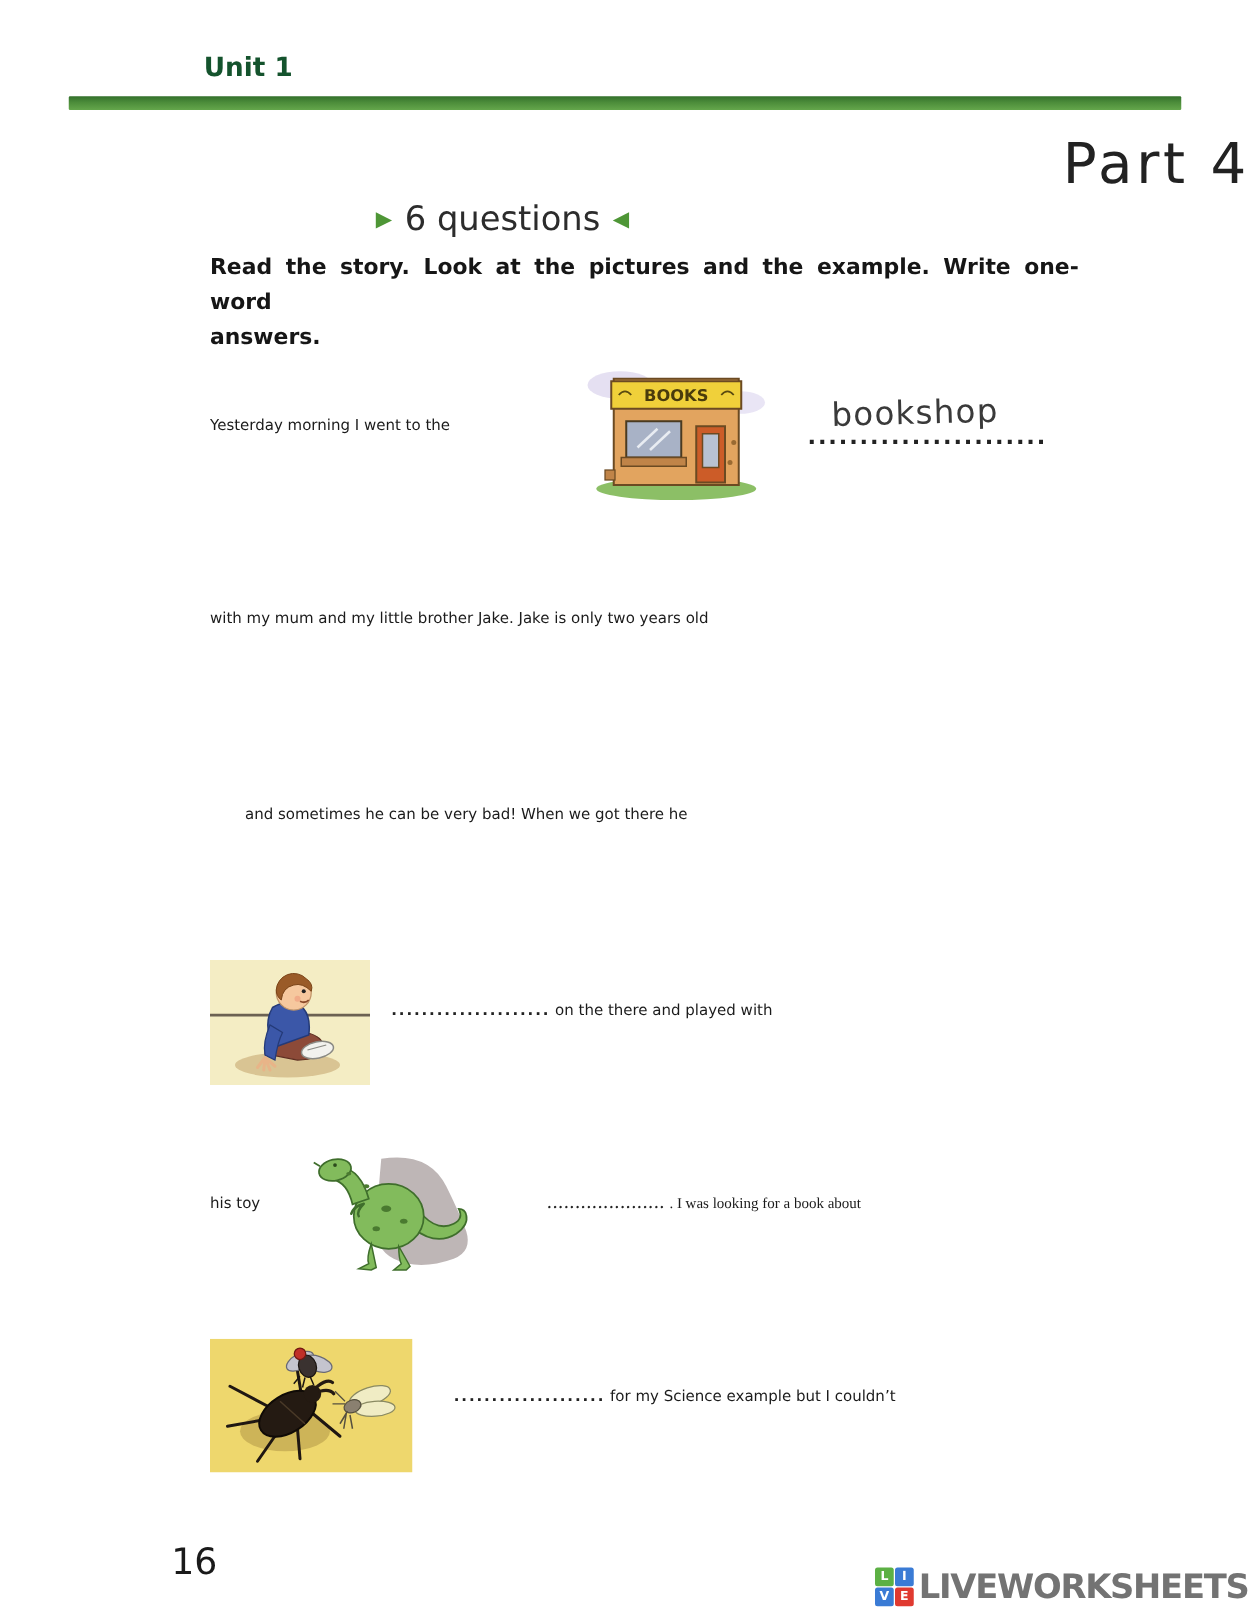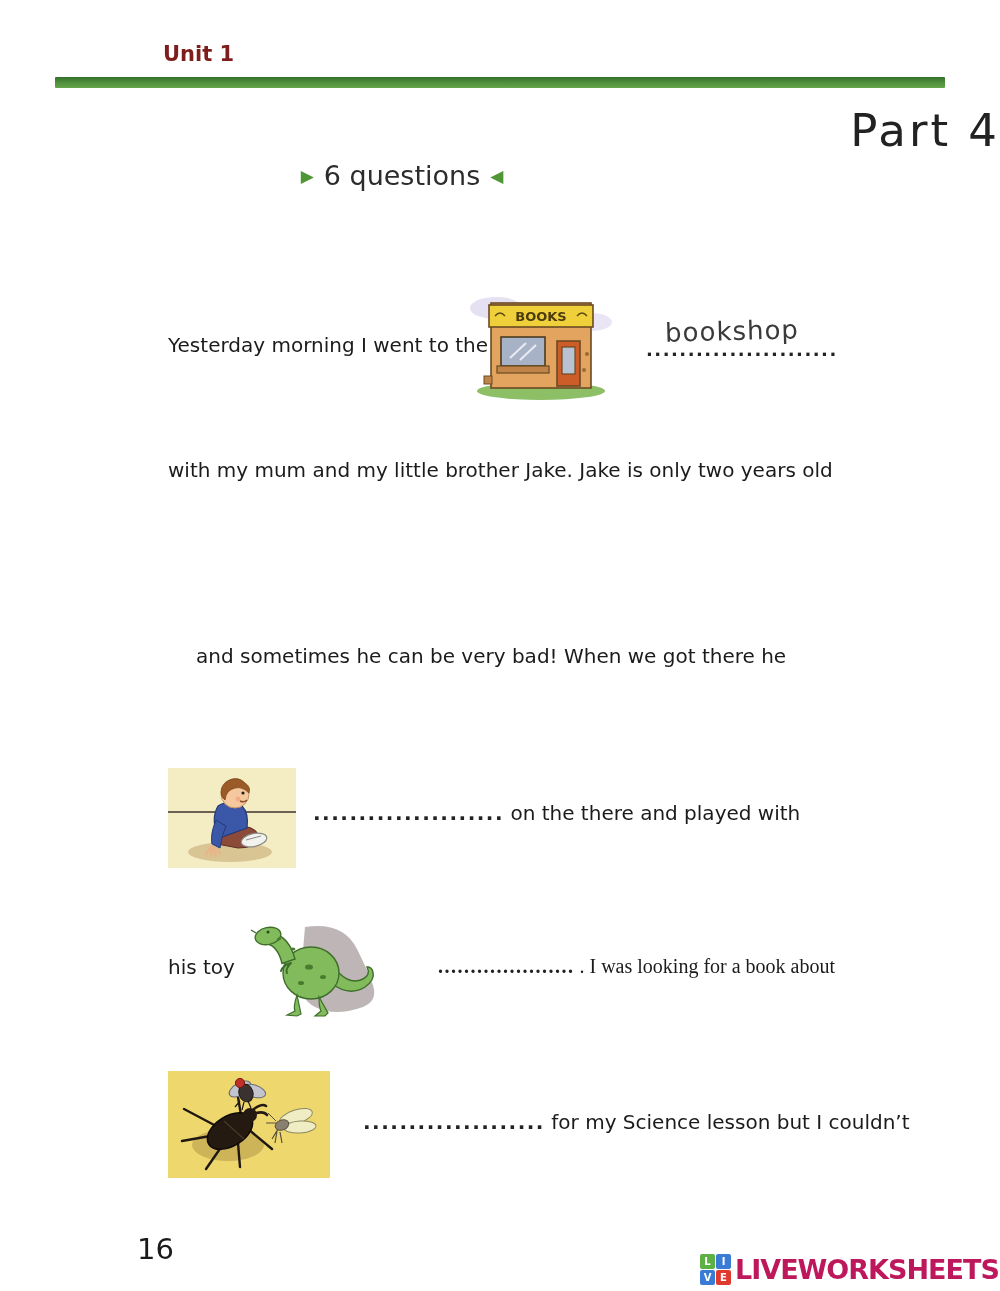--- a/index.html
+++ b/index.html
@@ -1,59 +1,63 @@
 <!DOCTYPE html>
 <html><head>
 <meta charset="utf-8">
 <style>
   html,body{margin:0;padding:0;background:#ffffff;}
   .page{
     position:relative;width:1000px;height:1291px;background:#ffffff;
     font-family:"DejaVu Sans",sans-serif;color:#1c1c1c;overflow:hidden;
   }
   .abs{position:absolute;}
-  .unit-label{left:163px;top:42px;font-size:21px;font-weight:bold;color:#7f1d1d;}
+  .unit-label{left:163px;top:42px;font-size:21px;font-weight:bold;color:#14532d;}
   .green-bar{left:55px;top:77px;width:890px;height:11px;
     background:linear-gradient(to bottom,#33702b 0%,#4c8c3a 45%,#64a64b 100%);border-radius:1px;}
   .part-title{left:0;top:104px;width:1000px;text-align:right;font-size:45px;
     font-weight:500;letter-spacing:3px;color:#222;}
   .subtitle{left:0;top:160px;width:804px;text-align:center;font-size:27px;color:#2c2c2c;}
   .subtitle .arrow{color:#4e9636;font-size:17px;vertical-align:3px;padding:0 10px;}
   .instructions{left:168px;top:200px;width:695px;font-size:17.5px;font-weight:bold;
     color:#161616;line-height:1.6;}
   .instructions .just{text-align:justify;text-align-last:justify;word-spacing:2px;}
-  .story{font-size:20px;color:#1b1b1b;white-space:nowrap;}
+  .story{font-size:12px;color:#1b1b1b;white-space:nowrap;}
   .dots{letter-spacing:1.5px;font-weight:bold;color:#222;}
   .answer-block{left:646px;top:316px;width:172px;text-align:center;}
   .answer-word{display:block;font-size:26px;color:#3a3a3a;transform:rotate(-1.5deg);
     margin-bottom:-7px;letter-spacing:1px;}
   .pagenum{left:137px;top:1232px;font-size:29px;font-weight:400;color:#1a1a1a;}
   .logo{left:700px;top:1254px;display:flex;align-items:center;}
   .logo-grid{display:grid;grid-template-columns:15px 15px;grid-template-rows:15px 15px;
     gap:1px;margin-right:4px;}
   .logo-sq{display:flex;align-items:center;justify-content:center;color:#fff;
     font-size:10px;font-weight:bold;border-radius:2px;}
   .sq-l{background:#5cb044;} .sq-i{background:#3a7bd5;}
   .sq-v{background:#3a7bd5;} .sq-e{background:#e03a30;}
-  .logo-text{font-size:27px;font-weight:bold;color:#be185d;letter-spacing:-1px;}
+  .logo-text{font-size:27px;font-weight:bold;color:#737373;letter-spacing:-1px;}
   svg{display:block;}
 </style>
 </head>
 <body>
 
 <div class="page">
 
   <div class="abs unit-label">Unit 1</div>
   <div class="abs green-bar"></div>
 
   <div class="abs part-title">Part 4</div>
   <div class="abs subtitle">
     <span class="arrow">▶</span><span>6 questions</span><span class="arrow">◀</span>
   </div>
 
+  <div class="abs instructions">
+    <div class="just">Read the story. Look at the pictures and the example. Write one-word</div>
+    <div>answers.</div>
+  </div>
 
   <div class="abs story" style="left:168px;top:333px;">Yesterday morning I went to the</div>
 
   <svg class="abs" style="left:468px;top:288px;" width="148" height="114" viewBox="0 0 148 114">
     <ellipse cx="28" cy="20" rx="26" ry="11" fill="#cfc6e8" opacity="0.55"></ellipse>
     <ellipse cx="124" cy="34" rx="20" ry="9" fill="#cfc6e8" opacity="0.45"></ellipse>
     <ellipse cx="73" cy="103" rx="64" ry="9" fill="#8cbf66"></ellipse>
     <rect x="23" y="15" width="100" height="85" fill="#e2a45f" stroke="#6b4a22" stroke-width="1.6"></rect>
     <rect x="21" y="17" width="104" height="22" fill="#f0d03a" stroke="#6b4a22" stroke-width="1.6"></rect>
     <path d="M27,28 q5,-6 10,0" stroke="#5a4a10" stroke-width="1.4" fill="none"></path>
@@ -68,21 +72,21 @@
     <rect x="16" y="88" width="8" height="8" fill="#c08448" stroke="#6b4a22" stroke-width="1"></rect>
     <circle cx="119" cy="66" r="2" fill="#9a6a32"></circle>
     <circle cx="116" cy="82" r="2" fill="#9a6a32"></circle>
   </svg>
 
   <div class="abs answer-block">
     <span class="answer-word">bookshop</span>
     <span class="dots" style="font-size:18px;">.......................</span>
   </div>
 
-  <div class="abs story" style="left:168px;top:458px;">with my mum and my little brother Jake. Jake is only two years old</div>
+  <div class="abs story" style="left:168px;top:487px;">with my mum and my little brother Jake. Jake is only two years old</div>
 
   <div class="abs story" style="left:168px;top:644px;margin-left:28px;">and sometimes he can be very bad! When we got there he</div>
 
   <svg class="abs" style="left:168px;top:768px;" width="128" height="100" viewBox="0 0 128 100">
     <rect width="128" height="100" fill="#f4edc4"></rect>
     <line x1="0" y1="44" x2="128" y2="44" stroke="#6b6152" stroke-width="2.2"></line>
     <ellipse cx="62" cy="84" rx="42" ry="10" fill="#d9c493"></ellipse>
     <path d="M46,64 q8,-10 30,-6 q16,3 14,13 q-2,9 -20,9 l-26,-5 z" fill="#8c4a38" stroke="#5e2f22" stroke-width="1"></path>
     <ellipse cx="86" cy="72" rx="13" ry="6.5" fill="#f2f2ee" stroke="#8a8a84" stroke-width="1.2" transform="rotate(-12 86 72)"></ellipse>
     <line x1="78" y1="72" x2="93" y2="68" stroke="#8a8a84" stroke-width="1"></line>
@@ -149,21 +153,21 @@
     <g>
       <ellipse cx="128" cy="46" rx="17" ry="7" fill="#f0ecc4" stroke="#8a8a62" stroke-width="1" transform="rotate(-18 128 46)"></ellipse>
       <ellipse cx="132" cy="56" rx="16" ry="6" fill="#f0ecc4" stroke="#8a8a62" stroke-width="1" transform="rotate(-4 132 56)"></ellipse>
       <ellipse cx="114" cy="54" rx="7" ry="5" fill="#8a8070" stroke="#55503f" stroke-width="1" transform="rotate(-22 114 54)"></ellipse>
       <path d="M108,50 l-8,-8 m8,10 l-10,0" stroke="#55503f" stroke-width="1" fill="none"></path>
       <path d="M110,58 l-6,10 m5,-8 l-2,12 m5,-11 l2,11" stroke="#55503f" stroke-width="1.2" fill="none"></path>
     </g>
   </svg>
 
   <div class="abs story" style="left:363px;top:1110px;">
-    <span class="dots">....................</span><span> for my Science lesson but I couldn’t</span>
+    <span class="dots">....................</span><span> for my Science example but I couldn’t</span>
   </div>
 
   <div class="abs pagenum">16</div>
 
   <div class="abs logo">
     <div class="logo-grid">
       <div class="logo-sq sq-l">L</div>
       <div class="logo-sq sq-i">I</div>
       <div class="logo-sq sq-v">V</div>
       <div class="logo-sq sq-e">E</div>

